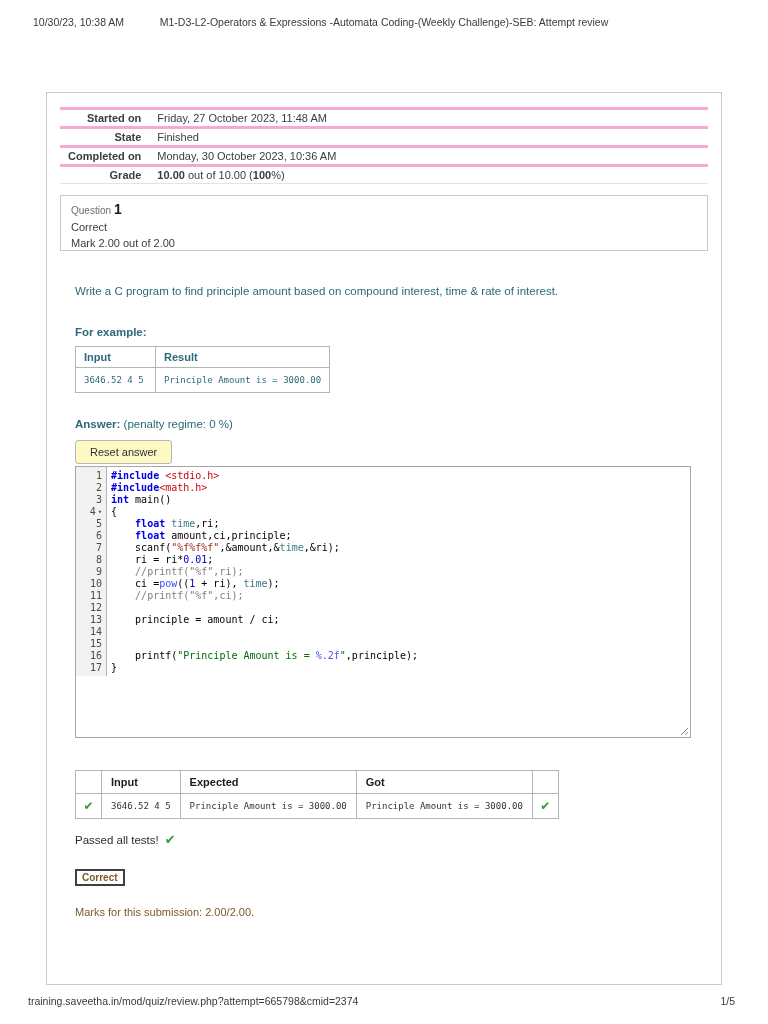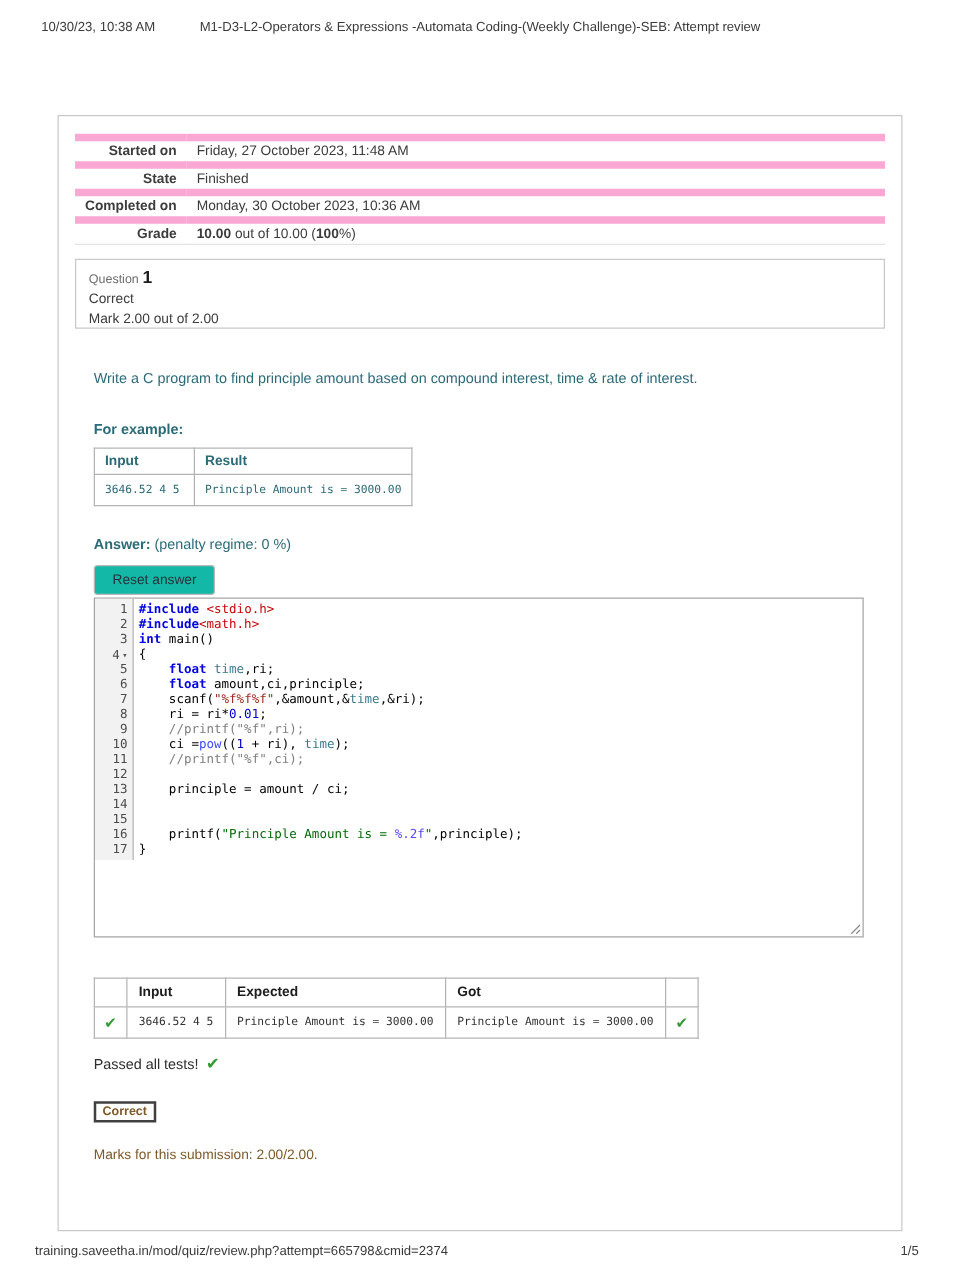--- a/index.html
+++ b/index.html
@@ -12,21 +12,21 @@
   .hdr-title { position:absolute; left:50%; transform:translateX(-50%); top:16px; font-size:10.5px; color:#3a3a3a; white-space:nowrap; }
   .ftr-url { position:absolute; left:28px; top:995px; font-size:10.5px; color:#3a3a3a; }
   .ftr-page { position:absolute; right:33px; top:995px; font-size:10.5px; color:#3a3a3a; }
 
   
   .card { position:absolute; left:46px; top:92px; width:676px; height:893px;
           border:1px solid #c9c9c9; background:#fff; padding:14px 13px; }
 
   
   table.summary { width:100%; border-collapse:collapse; font-size:11px; color:#3c3c3c; }
-  table.summary td { border-top:6px solid #f9a8d4; border-bottom:1px solid #e3e3e3; padding:2px 8px; height:17px; }
+  table.summary td { border-top:3px solid #f9a8d4; border-bottom:1px solid #e3e3e3; padding:2px 8px; height:17px; }
   table.summary td.lbl { width:76px; text-align:right; font-weight:bold; white-space:nowrap; }
   .b { font-weight:bold; }
 
   
   .qbox { margin-top:11px; width:648px; height:56px; border:1px solid #c9c9c9; padding:5px 10px; font-size:11px; color:#3c3c3c; }
   .qbox .qword { color:#6e6e6e; font-size:10px; }
   .qbox .qnum { color:#1c1c1c; font-size:14px; font-weight:bold; margin-left:3px; }
   .qbox .qline { margin-top:4px; }
 
   .qcontent { margin-left:15px; }
@@ -34,21 +34,21 @@
   .qtext { margin-top:34px; font-size:11.5px; }
   .forex { margin-top:29px; font-size:11.5px; font-weight:bold; }
 
   table.extable { margin-top:8px; border-collapse:collapse; }
   table.extable th { border:1px solid #b5b5b5; text-align:left; font-size:11px; font-weight:bold; color:#2b6a77; padding:4px 8px; }
   table.extable th:first-child { min-width:80px; }
   table.extable td { border:1px solid #b5b5b5; font-family:"DejaVu Sans Mono", monospace; font-size:9px; color:#2b6a77; padding:7px 8px; white-space:nowrap; }
 
   .answer-line { margin-top:25px; font-size:11.5px; }
   .reset-btn { display:inline-block; margin-top:10px; padding:5px 14px; font-size:11px; color:#29323a;
-               background:#14b8a6; border:1px solid #b8b8b8; border-radius:3px; font-family:"Liberation Sans",sans-serif; cursor:pointer; }
+               background:#fef9c3; border:1px solid #b8b8b8; border-radius:3px; font-family:"Liberation Sans",sans-serif; cursor:pointer; }
 
   
   .editor-wrap { margin-top:2px; width:616px; height:272px; border:1px solid #a6a6a6; position:relative; background:#fff; }
   .ace { display:flex; align-items:stretch; }
   .gutter { width:31px; background:#f2f2f2; border-right:1px solid #b3b3b3; padding:3px 4px 2px 0;
             font-family:"DejaVu Sans Mono", monospace; font-size:10px; line-height:12px; color:#4b4b4b; text-align:right; }
   .gl { height:12px; white-space:nowrap; }
   .fold { font-size:7px; color:#555; margin-left:2px; vertical-align:1px; }
   .code-area { padding:3px 0 0 4px; font-family:"DejaVu Sans Mono", monospace; font-size:10px; line-height:12px; color:#000; }
   .cl { height:12px; white-space:pre; }

